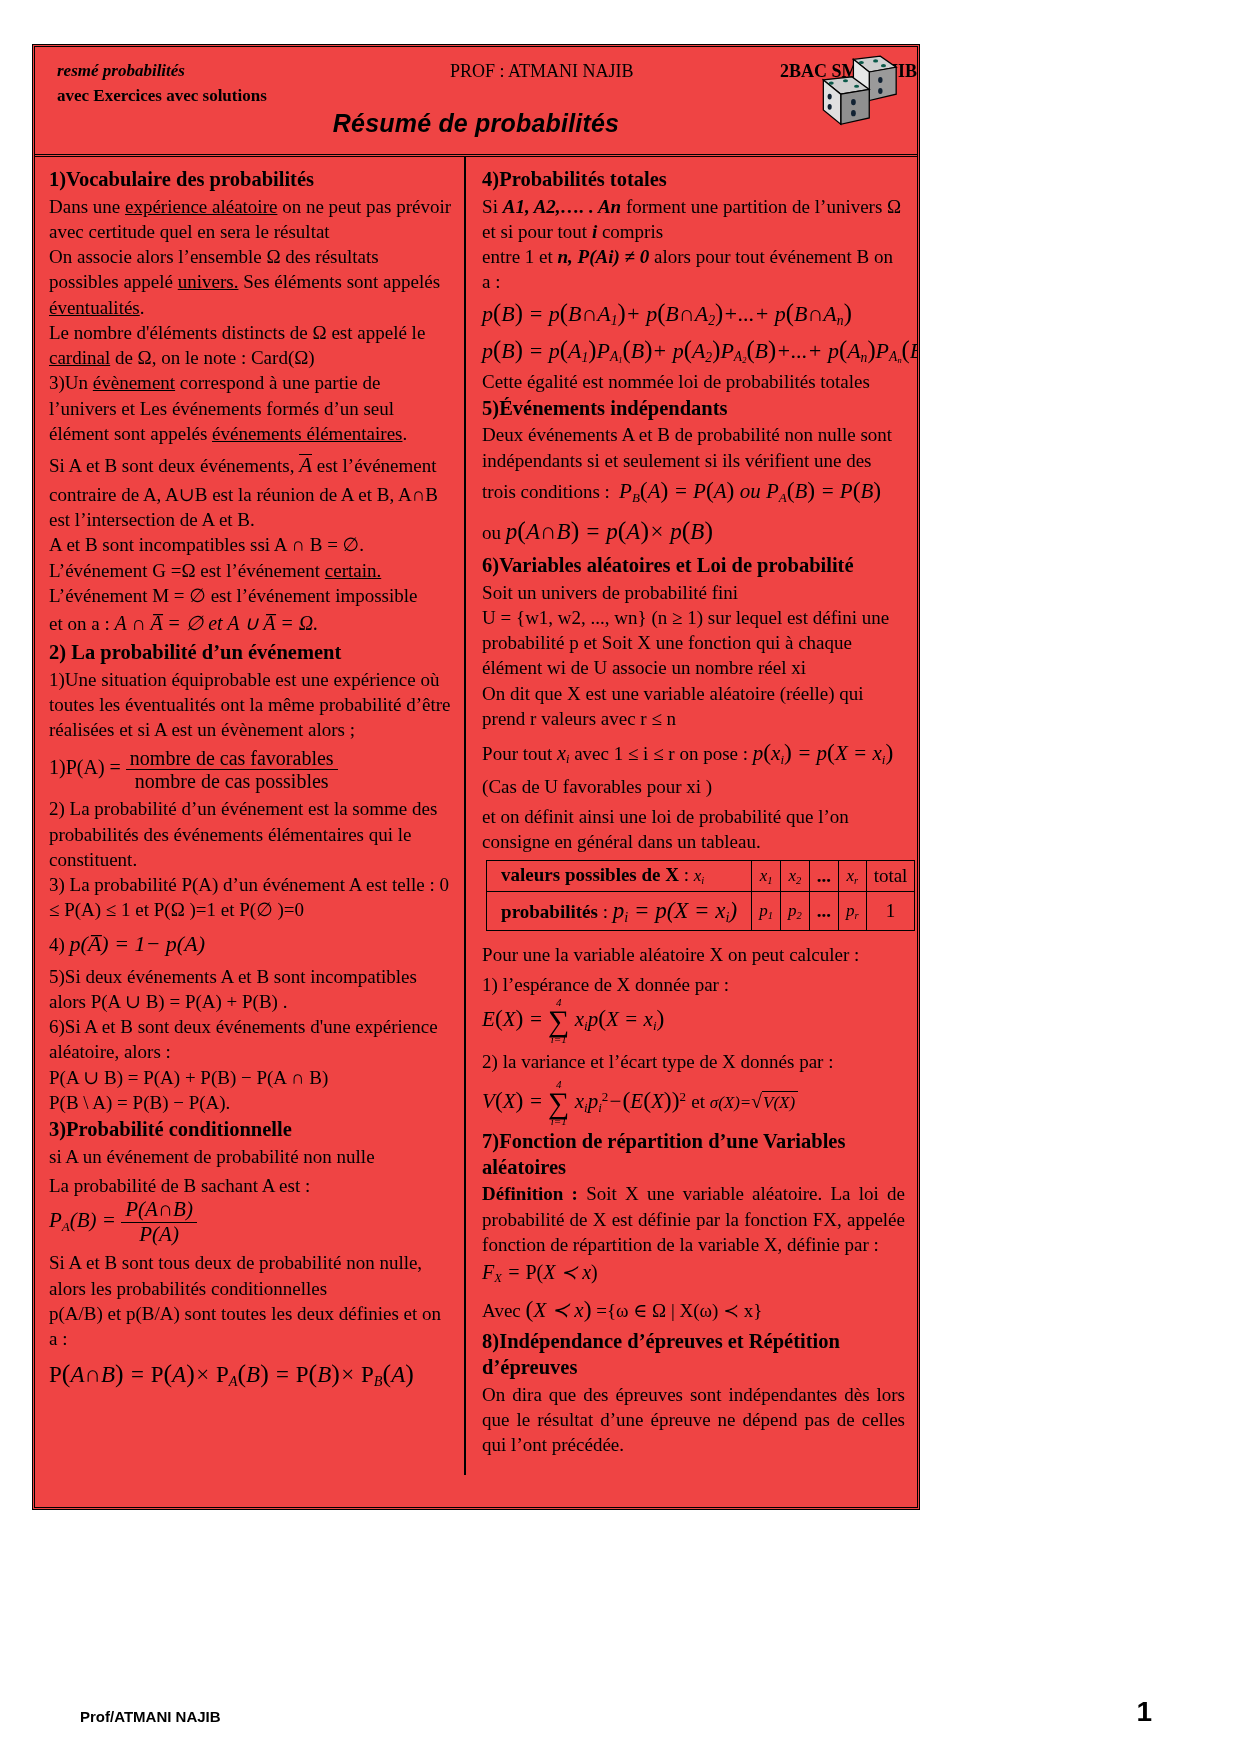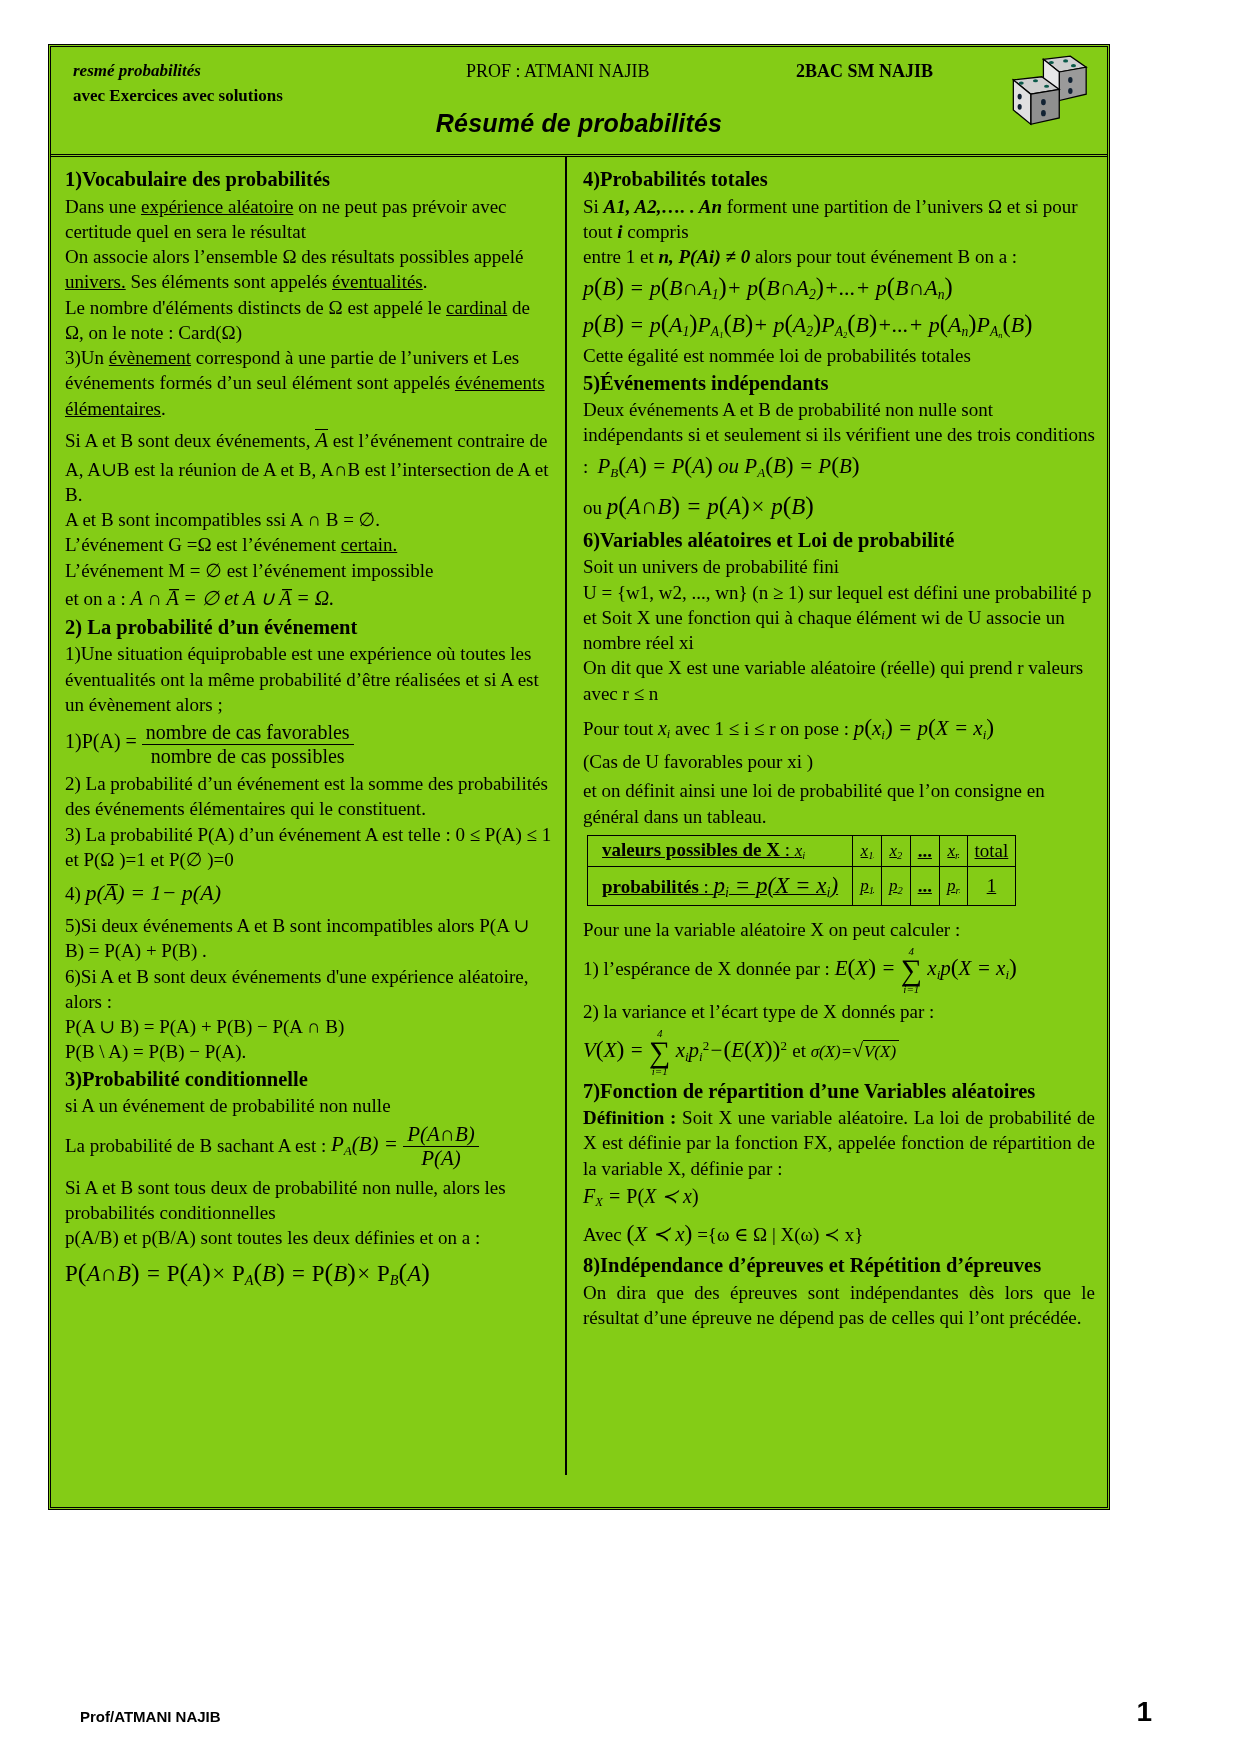--- a/index.html
+++ b/index.html
@@ -9,27 +9,27 @@
   }
   body {
     width: 1240px;
     height: 1754px;
     font-family: "Liberation Serif", "DejaVu Serif", serif;
     color: #000;
     position: relative;
   }
   .page {
     position: absolute;
-    left: 48px;
+    left: 32px;
     top: 44px;
-    width: 1062px;
+    width: 888px;
     height: 1466px;
     border: 3px double #000;
     box-sizing: border-box;
-    background: #84cc16;
+    background: #ef4444;
   }
   
   .header {
     position: relative;
     height: 110px;
     border-bottom: 3px double #000;
     box-sizing: border-box;
   }
   .hdr-left {
     position: absolute;
@@ -157,21 +157,20 @@
 
   .sqrt { display: inline-block; white-space: nowrap; }
   .sqrt .rad { font-size: 1.15em; font-style: normal; }
   .sqrt .bar { border-top: 1.3px solid #000; padding: 1px 3px 0 1px; }
 
   
   table.lawtab {
     border-collapse: collapse;
     margin: 6px 16px 4px 4px;
     font-family: "Liberation Serif", serif;
-    text-decoration: underline;
   }
   table.lawtab td {
     border: 1.6px solid #000;
     padding: 2px 7px;
     text-align: center;
     font-size: 19px;
     white-space: nowrap;
   }
   table.lawtab td.hd {
     text-align: left;

